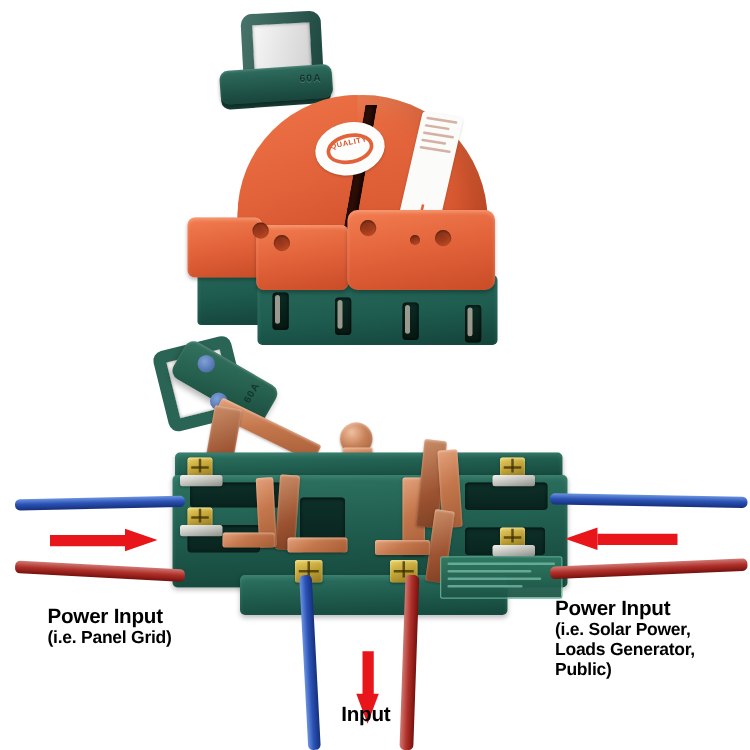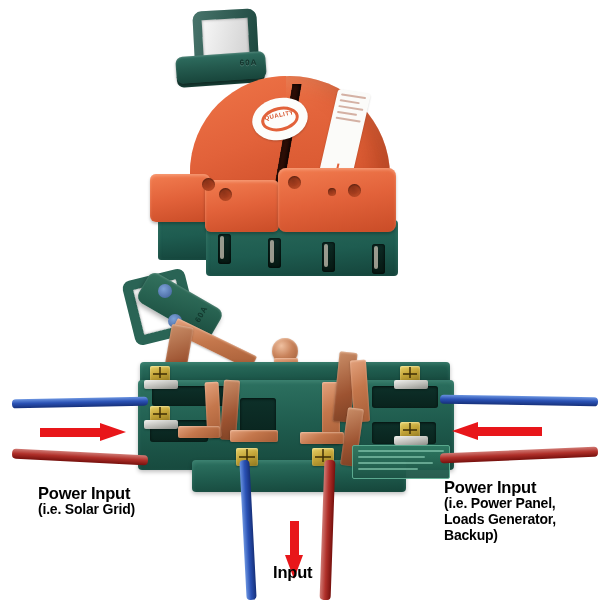--- a/index.html
+++ b/index.html
@@ -425,27 +425,27 @@
       <span class="head"></span>
   </div>
 
   <div class="arrow down" style="left:285px;top:521px;width:19px;height:58px;">
     <span class="shaft"></span>
       <span class="head"></span>
   </div>
 
   <div class="lbl" style="left:38px;top:484px;">
     <span class="t1">Power Input</span>
-    <span class="t2">(i.e. Solar Grid)</span>
+    <span class="t2">(i.e. Panel Grid)</span>
   </div>
 
   <div class="lbl" style="left:444px;top:478px;">
     <span class="t1">Power Input</span>
-    <span class="t2">(i.e. Power Panel,</span>
+    <span class="t2">(i.e. Solar Power,</span>
     <span class="t2">Loads Generator,</span>
-    <span class="t2">Backup)</span>
+    <span class="t2">Public)</span>
   </div>
 
   <div class="lbl" style="left:273px;top:563px;">
     <span class="t1">Input</span>
   </div>
 
 </div>
 
 </body></html>

